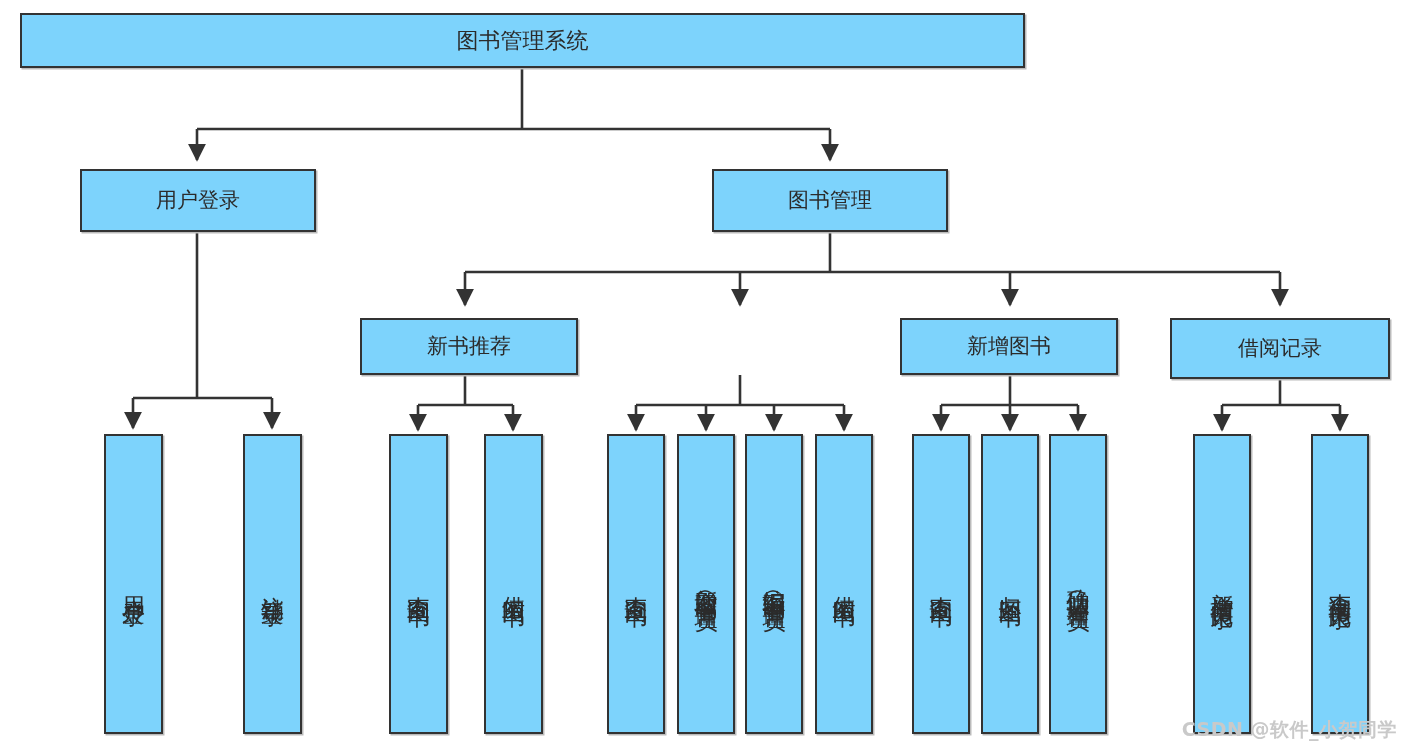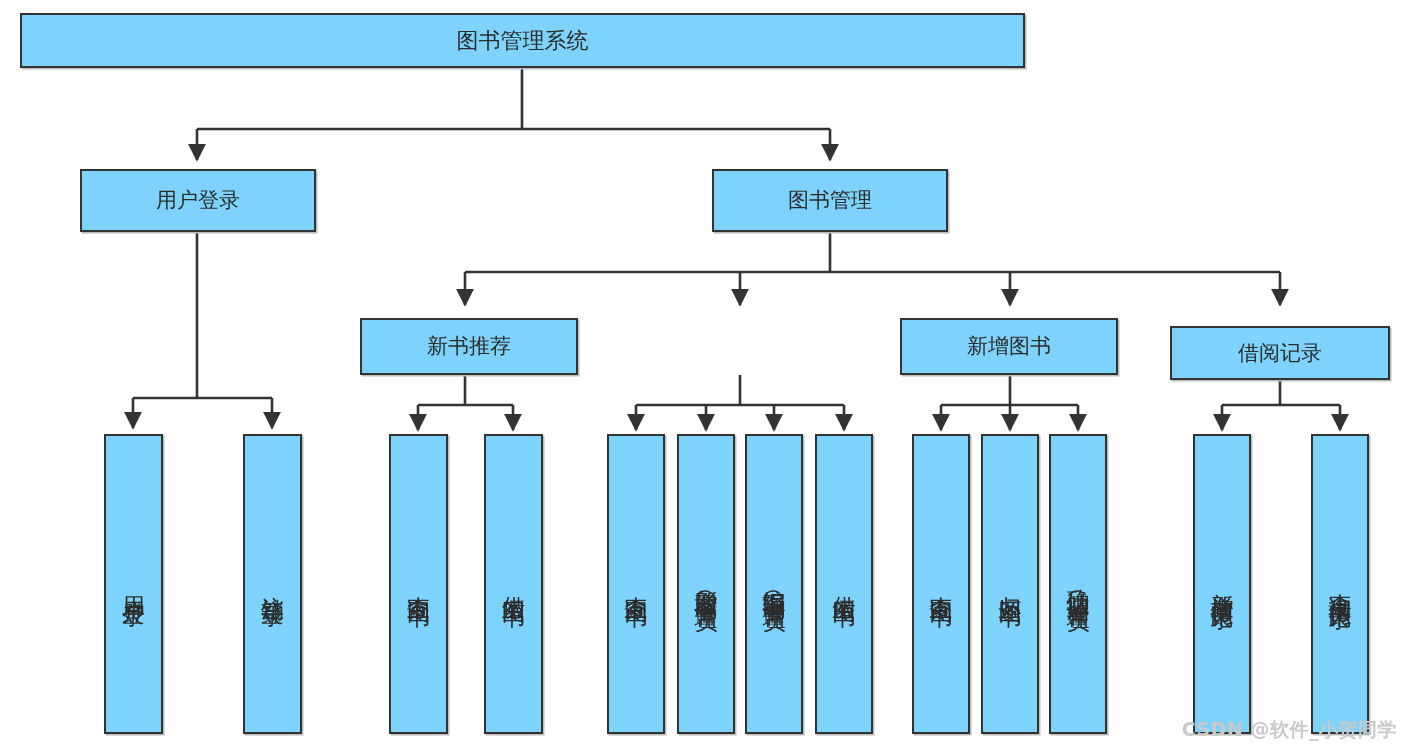--- a/index.html
+++ b/index.html
@@ -138,21 +138,21 @@
   <div class="node horiz" style="left:712px; top:169px; width:236px; height:63px;">
     <span class="label">图书管理</span>
   </div>
 
   <div class="node horiz" style="left:360px; top:318px; width:218px; height:57px;">
     <span class="label">新书推荐</span>
   </div>
   <div class="node horiz" style="left:900px; top:318px; width:218px; height:57px;">
     <span class="label">新增图书</span>
   </div>
-  <div class="node horiz" style="left:1170px; top:326px; width:220px; height:54px;">
+  <div class="node horiz" style="left:1170px; top:318px; width:220px; height:61px;">
     <span class="label">借阅记录</span>
   </div>
 
   <div class="node vert" style="left:104px; top:434px; width:59px; height:300px;">
     <span class="label">用户登录</span>
   </div>
   <div class="node vert" style="left:243px; top:434px; width:59px; height:300px;">
     <span class="label">注销登录</span>
   </div>
 

